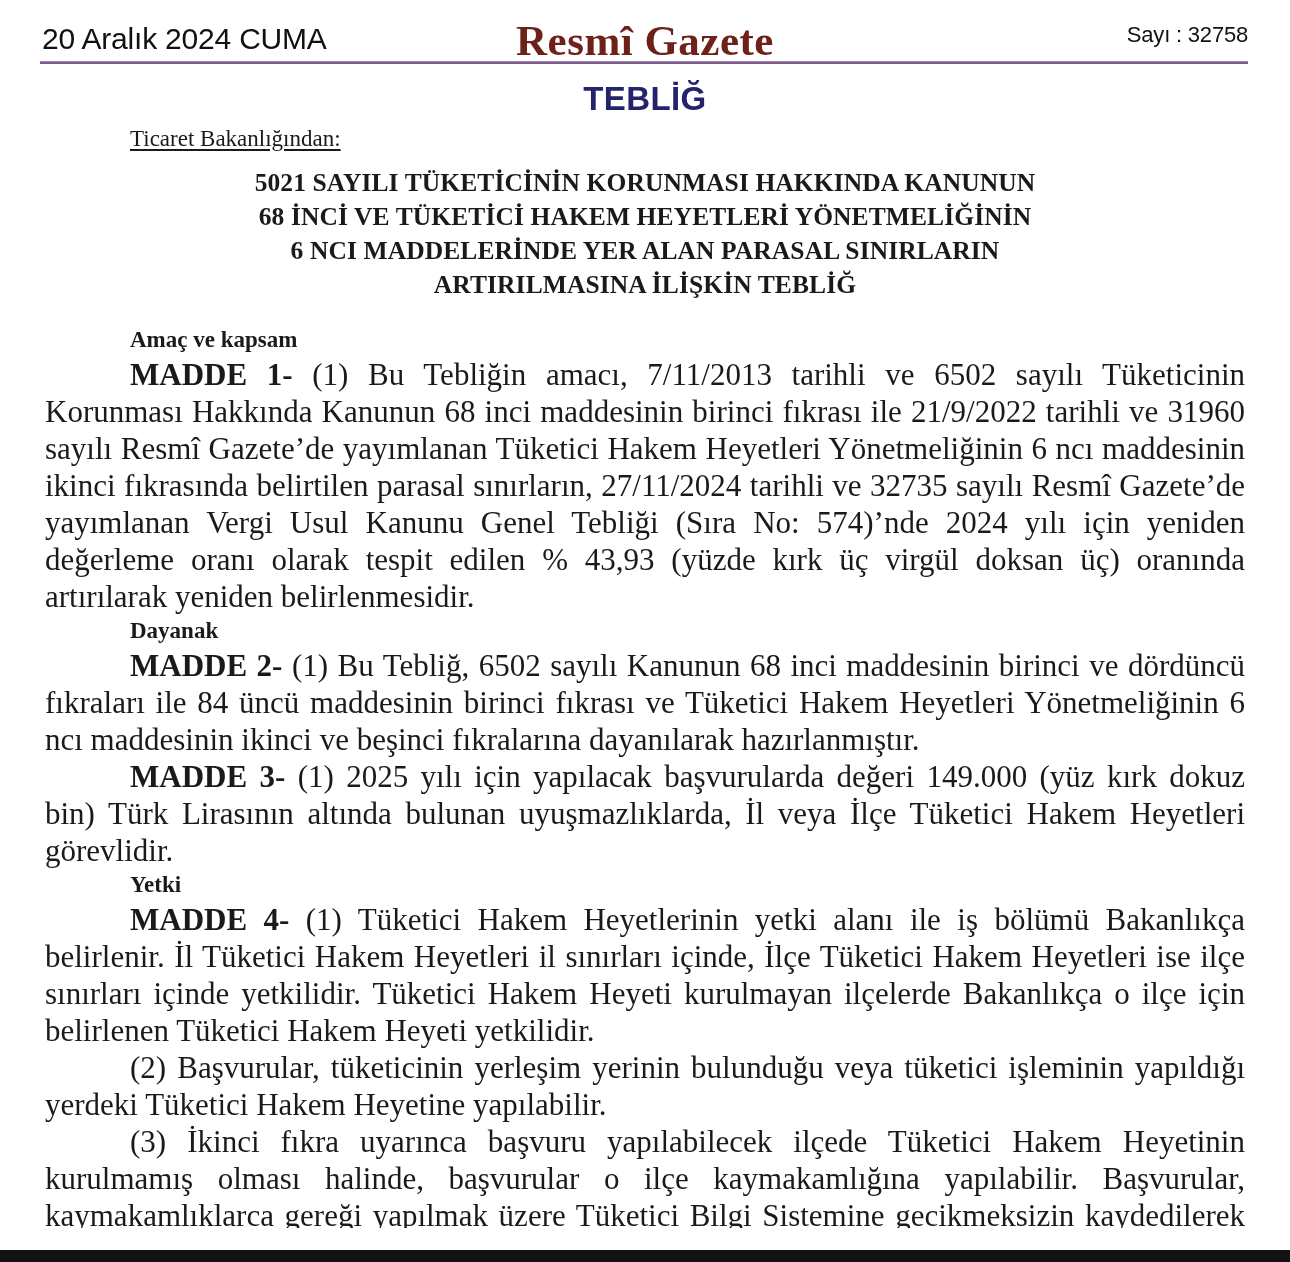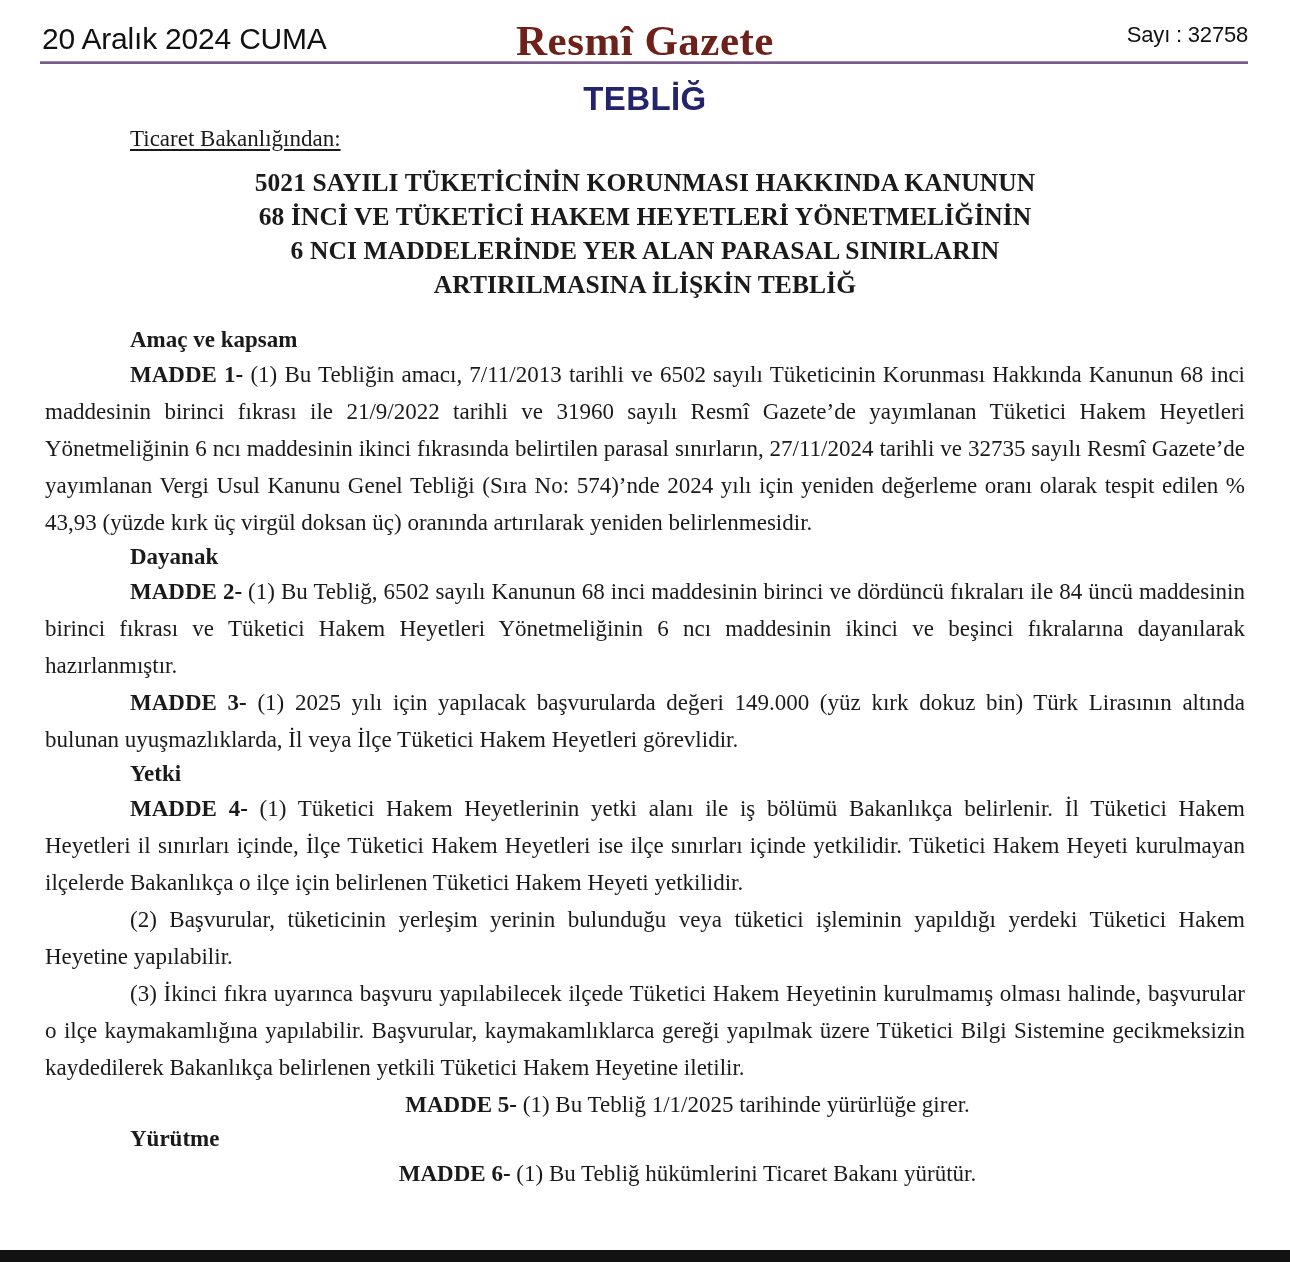--- a/index.html
+++ b/index.html
@@ -133,21 +133,21 @@
   .sec-heading {
     font-weight: bold;
     font-size: 23px;
     text-indent: 85px;
     margin: 0;
     line-height: 32px;
   }
 
   p.para {
     margin: 0;
-    font-size: 23px;
+    font-size: 31px;
     line-height: 37px;
     text-align: justify;
     text-indent: 85px;
     text-justify: inter-word;
   }
 
   p.para.nojust {
     text-align: center;
   }
 

